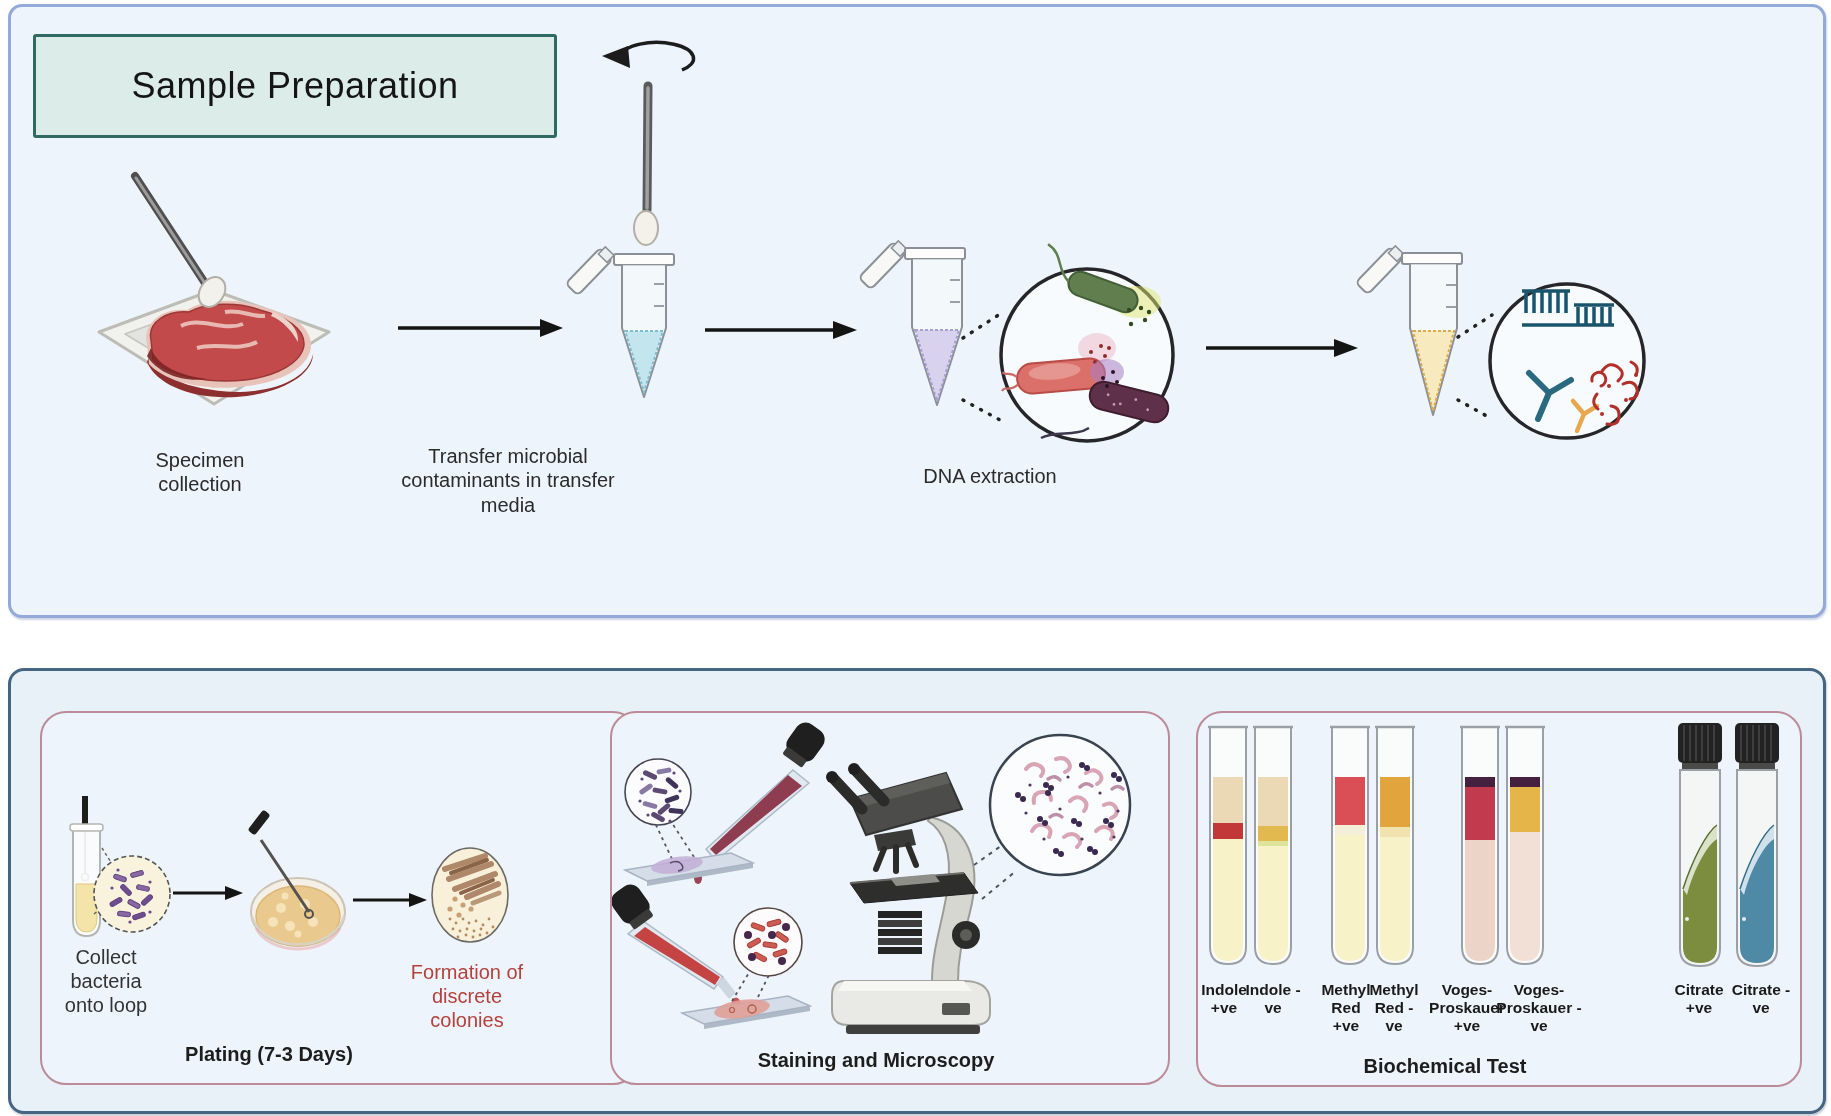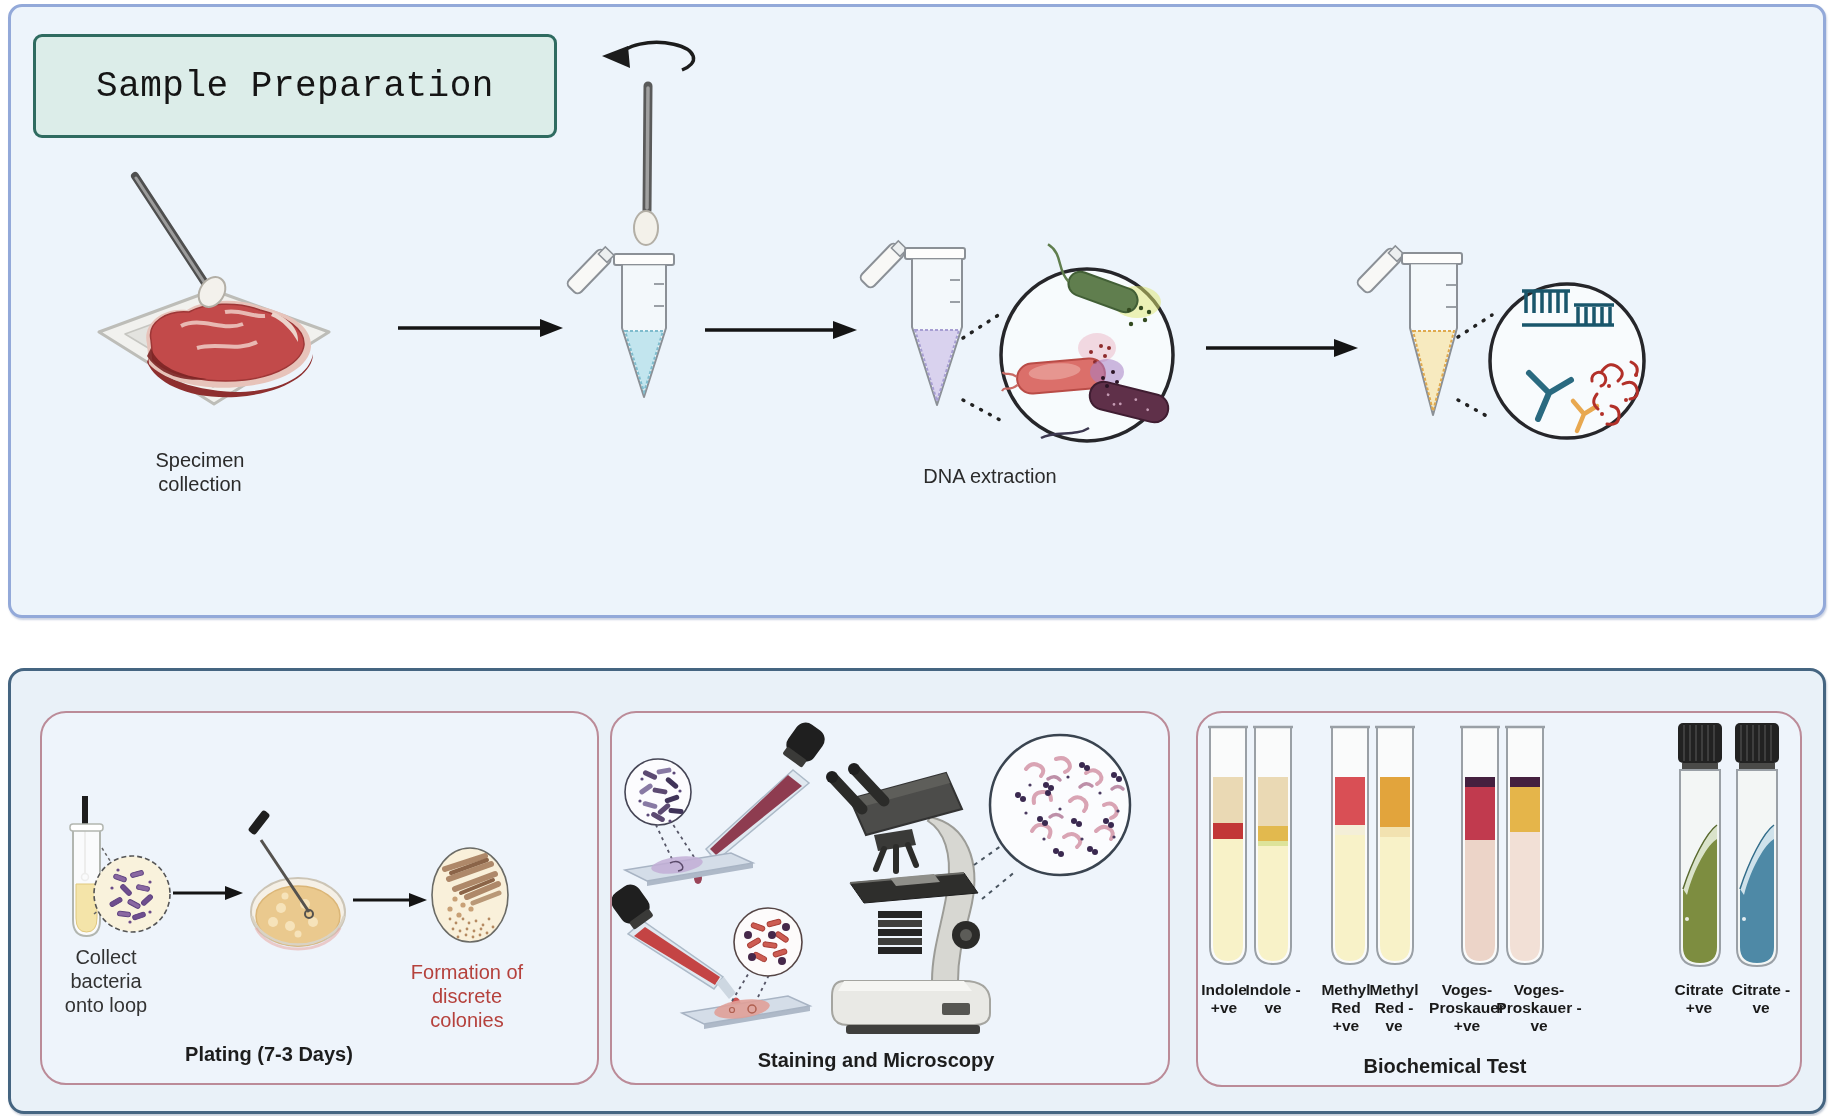--- a/index.html
+++ b/index.html
@@ -6,29 +6,29 @@
   .canvas{position:relative;width:1831px;height:1116px;background:#ffffff;
           font-family:"Liberation Sans", sans-serif;overflow:hidden;}
   .abs{position:absolute;}
   .panel-top{position:absolute;left:8px;top:4px;width:1812px;height:608px;
              background:#edf4fb;border:3px solid #93a9d9;border-radius:14px;
              box-shadow:1px 2px 2px rgba(110,130,175,.35);}
   .panel-bottom{position:absolute;left:8px;top:668px;width:1812px;height:440px;
              background:#e9f1f8;border:3px solid #456581;border-radius:16px;
              box-shadow:1px 2px 2px rgba(90,110,140,.35);}
   .title-box{position:absolute;left:22px;top:27px;width:518px;height:98px;
-             background:#dcede9;border:3px solid #2f6b60;border-radius:9px;
+             background:#dcede9;border:3px solid #2f6b60;border-radius:3px;
              display:flex;align-items:center;justify-content:center;
-             font-size:36px;color:#151515;letter-spacing:.5px;font-family:Liberation Mono, monospace;}
+             font-size:36px;color:#151515;letter-spacing:.5px;}
   .step-label{position:absolute;text-align:center;color:#2b2b2b;font-size:20px;line-height:1.22;}
   .section-title{position:absolute;left:564px;top:616px;width:600px;text-align:center;
              font-size:30px;font-weight:bold;color:#40719c;}
   .sub{position:absolute;top:40px;height:370px;border:2px solid #bb8b98;
        border-radius:26px;background:#eef4fb;}
-  .sub-plating{left:29px;width:555px;}
+  .sub-plating{left:29px;width:555px;padding-left:40px;}
   .sub-staining{left:599px;width:556px;}
   .sub-biochem{left:1185px;width:602px;height:372px;}
   .caption{position:absolute;text-align:center;font-weight:bold;font-size:20px;color:#1d1d1d;}
   .small-label{position:absolute;text-align:center;font-size:20px;color:#333;line-height:1.2;}
   .result-label{position:absolute;text-align:center;font-size:20px;font-weight:normal;
                 color:#b5413c;line-height:1.2;}
   .tube-label{position:absolute;text-align:center;font-size:15.5px;font-weight:bold;
               line-height:1.15;color:#1a1a1a;}
 </style>
 </head>
@@ -201,20 +201,21 @@
   <svg class="abs" style="left:705px;top:318px" width="156" height="24" viewBox="0 0 156 24">
     <line x1="0" y1="12" x2="128" y2="12" stroke="#141414" stroke-width="3.5"></line>
       <polygon points="128,3 152,12 128,21" fill="#141414"></polygon>
   </svg>
   <svg class="abs" style="left:1206px;top:336px" width="156" height="24" viewBox="0 0 156 24">
     <line x1="0" y1="12" x2="128" y2="12" stroke="#141414" stroke-width="3.5"></line>
       <polygon points="128,3 152,12 128,21" fill="#141414"></polygon>
   </svg>
 
   <div class="step-label" style="left:140px;top:448px;width:120px">Specimen collection</div>
+  <div class="step-label" style="left:388px;top:444px;width:240px">Transfer microbial contaminants in transfer media</div>
   <div class="step-label" style="left:880px;top:464px;width:220px">DNA extraction</div>
 
 
   <div class="panel-bottom">
 
     <div class="sub sub-plating">
       <svg class="abs" style="left:18px;top:73px" width="130" height="170" viewBox="0 0 130 170">
         <rect x="22" y="10" width="6" height="30" fill="#1d1d1d"></rect>
         <line x1="25" y1="40" x2="25" y2="88" stroke="#9a9a96" stroke-width="2"></line>
         <circle cx="25" cy="91" r="3.5" fill="none" stroke="#9a9a96" stroke-width="1.5"></circle>

